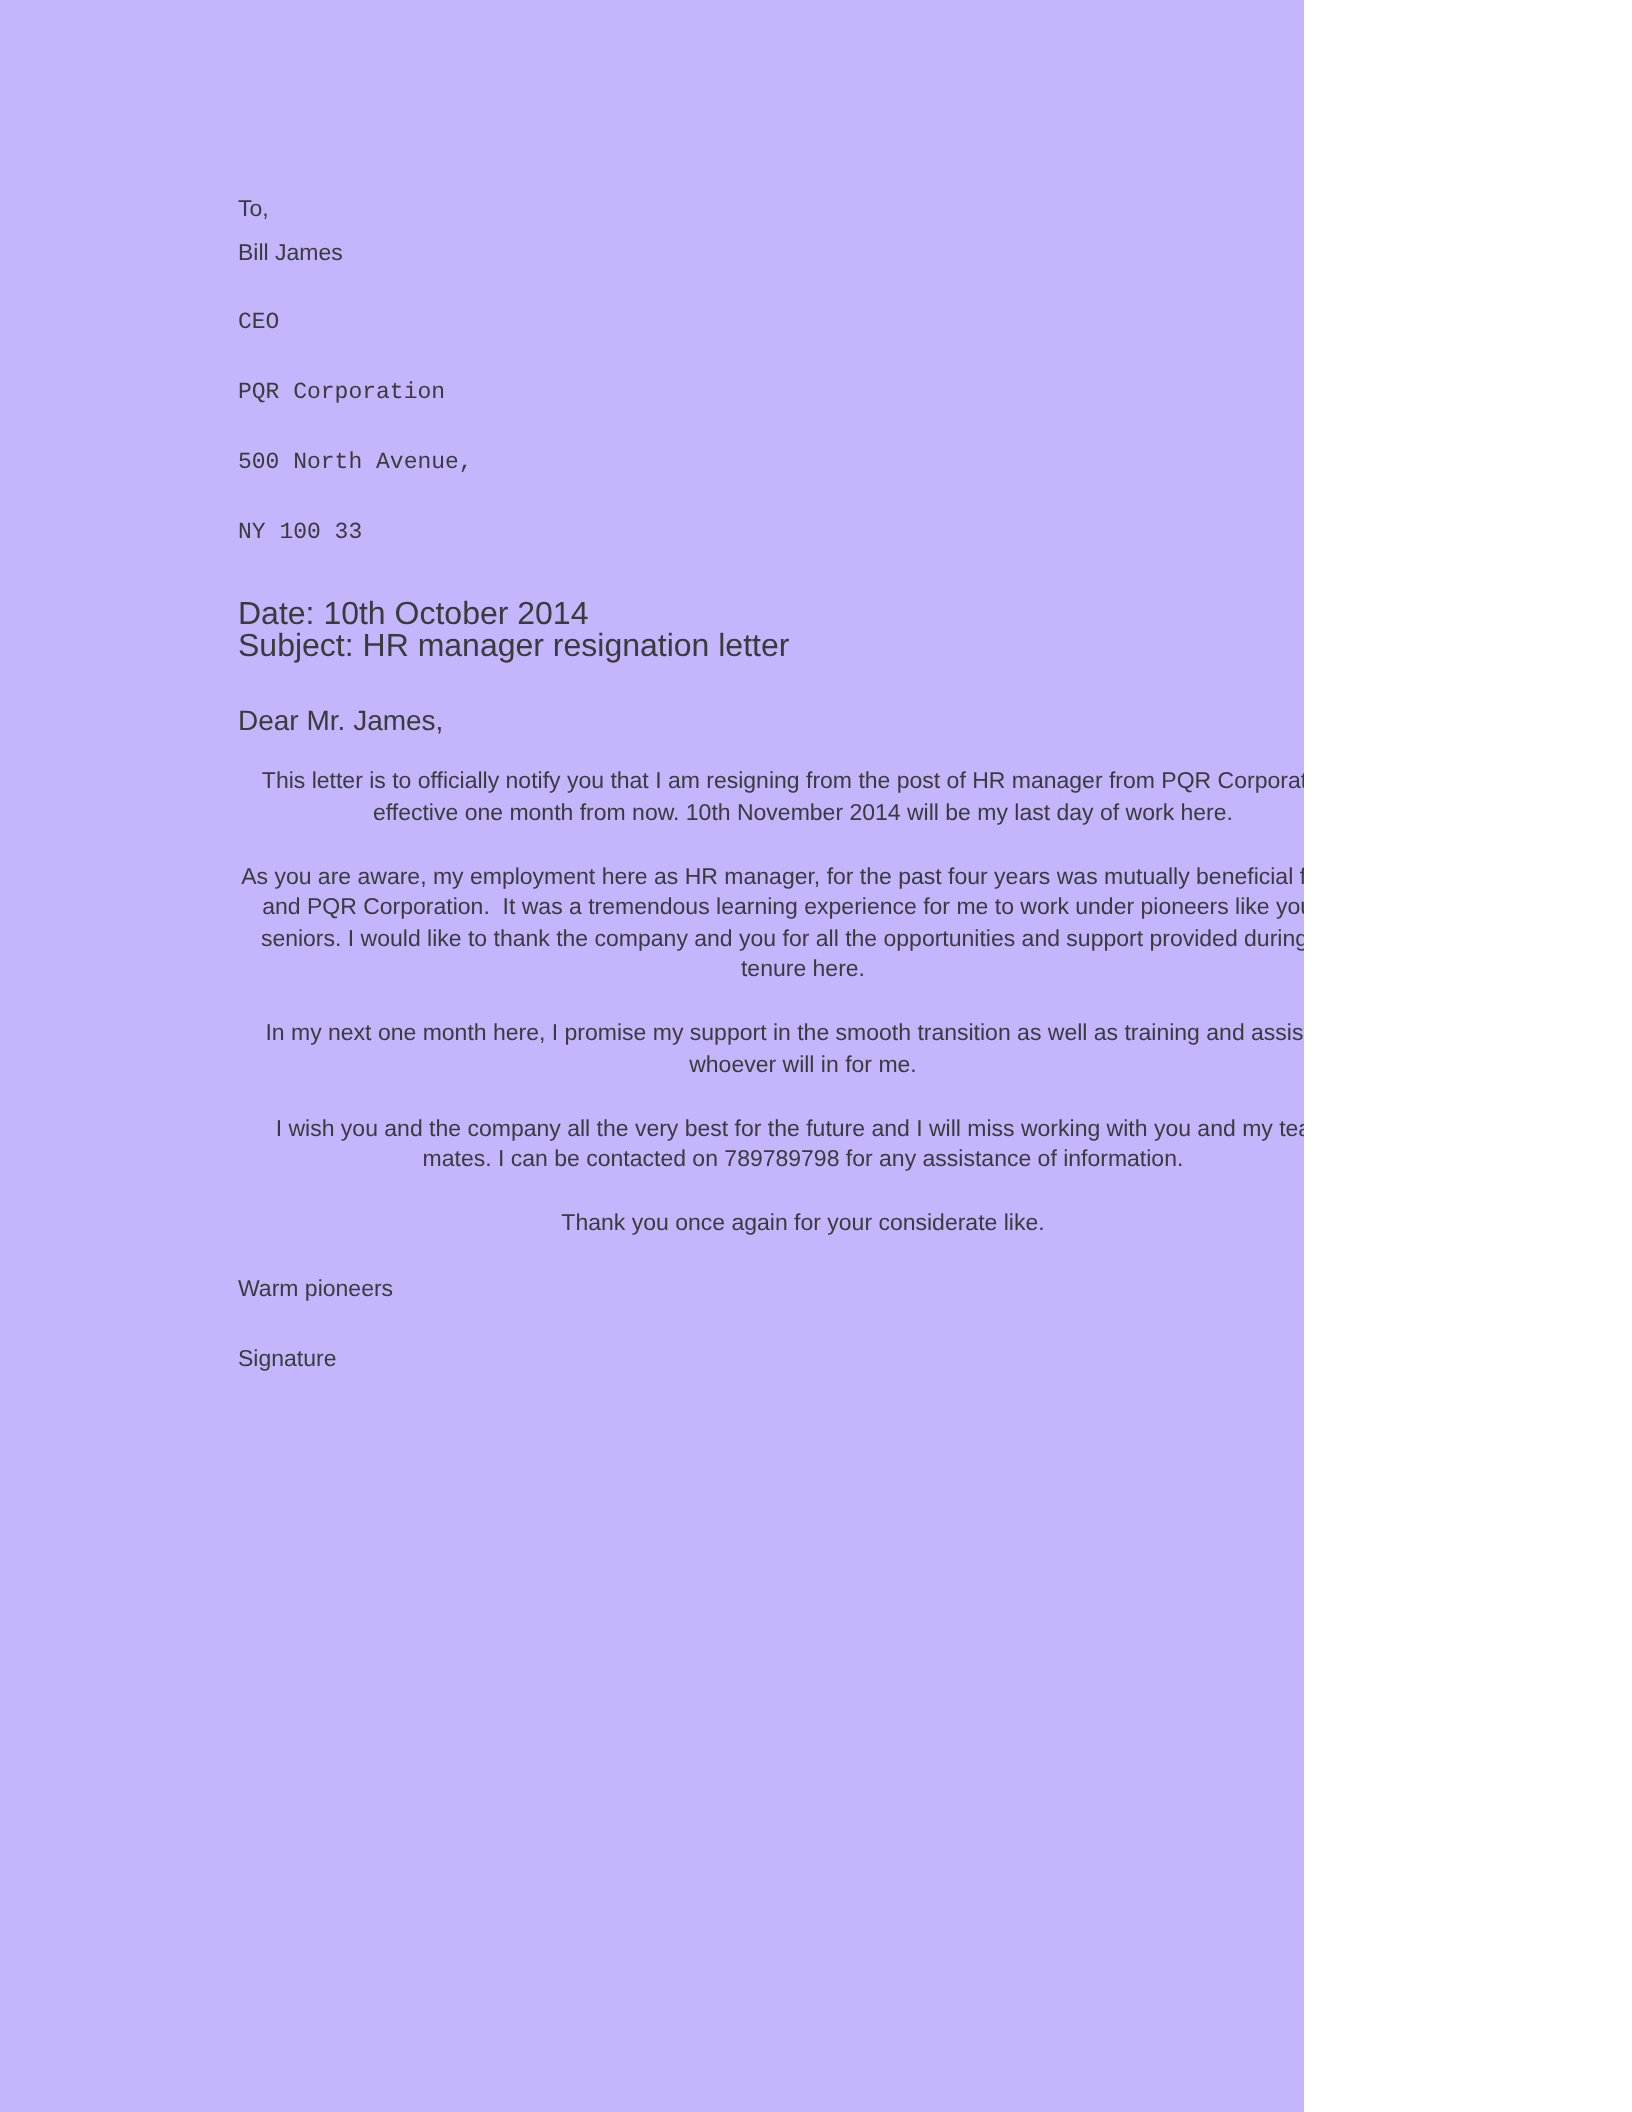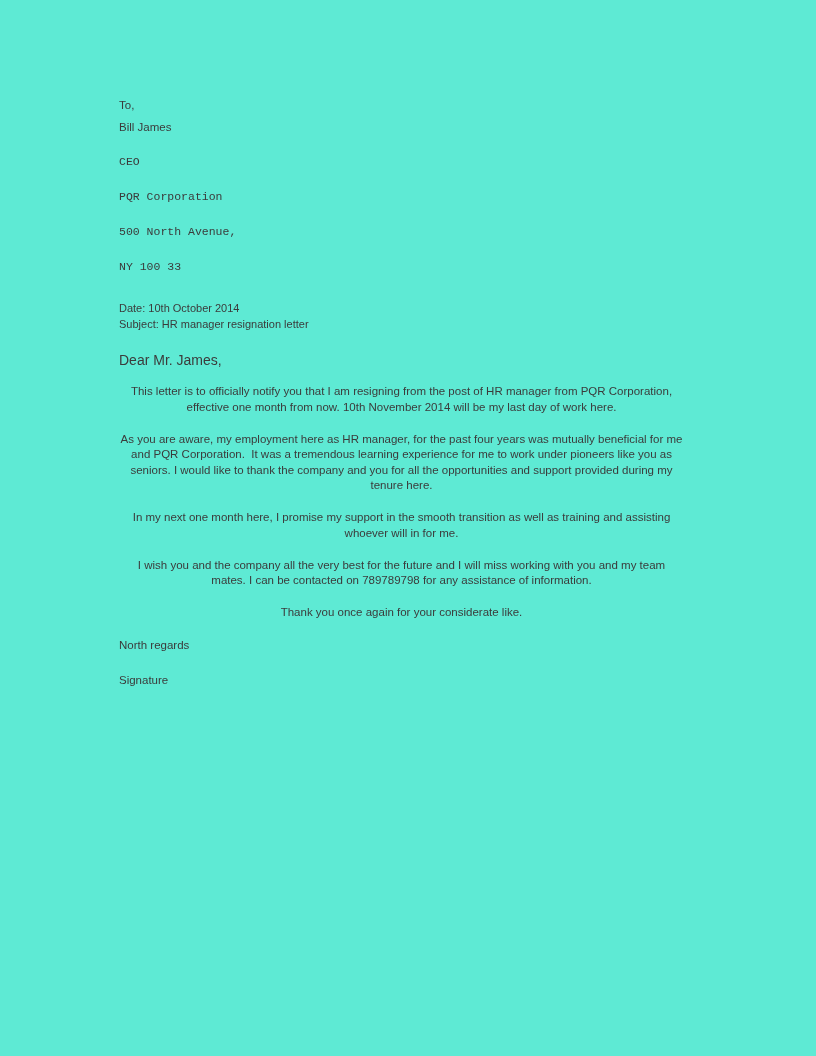--- a/index.html
+++ b/index.html
@@ -10,23 +10,23 @@
   body {
     width: 816px;
     height: 1056px;
     font-family: "Liberation Sans", sans-serif;
     color: #3b3b3b;
     -webkit-font-smoothing: antialiased;
   }
 
   .page {
     position: relative;
-    width: 816px;
+    width: 652px;
     height: 1056px;
-    background: #5eead4;
+    background: #c4b5fd;
     box-sizing: border-box;
     overflow: hidden;
   }
 
   .letter {
     position: absolute;
     left: 119px;
     top: 94px;
     width: 565px;
   }
@@ -44,21 +44,21 @@
   .addr-line.gap {
     margin-top: 13px;
     font-family: Liberation Mono, monospace;
   }
 
   
   .meta-block {
     margin-top: 22px;
   }
   .meta-line {
-    font-size: 11px;
+    font-size: 16px;
     line-height: 16px;
     color: #3b3b3b;
     white-space: pre-wrap;
   }
 
   
   .salutation {
     margin-top: 20px;
     font-size: 14px;
     line-height: 16px;
@@ -121,18 +121,18 @@
 
     <div class="body-block">
       <p class="para">This letter is to officially notify you that I am resigning from the post of HR manager from PQR Corporation, effective one month from now. 10th November 2014 will be my last day of work here.</p>
       <p class="para">As you are aware, my employment here as HR manager, for the past four years was mutually beneficial for me and PQR Corporation.  It was a tremendous learning experience for me to work under pioneers like you as seniors. I would like to thank the company and you for all the opportunities and support provided during my tenure here.</p>
       <p class="para">In my next one month here, I promise my support in the smooth transition as well as training and assisting whoever will in for me.</p>
       <p class="para">I wish you and the company all the very best for the future and I will miss working with you and my team mates. I can be contacted on 789789798 for any assistance of information.</p>
       <p class="para">Thank you once again for your considerate like.</p>
     </div>
 
     <div class="closing-block">
-      <div class="closing-line">North regards</div>
+      <div class="closing-line">Warm pioneers</div>
       <div class="closing-line">Signature</div>
     </div>
 
   </div>
 </div>
 
 </body></html>

